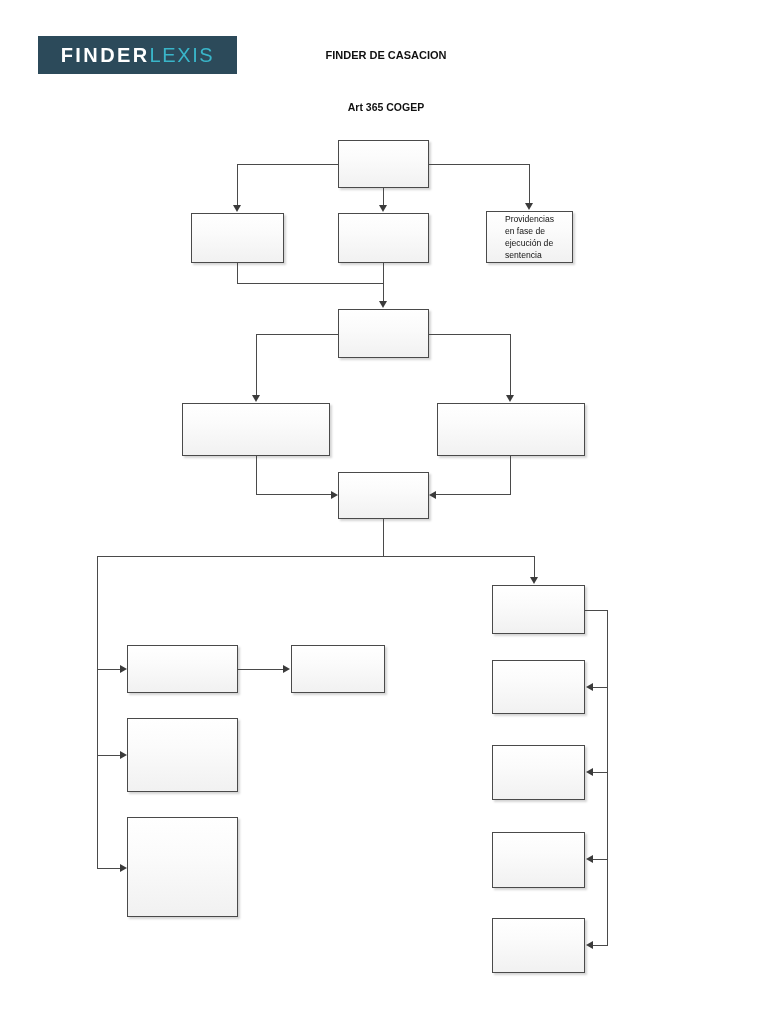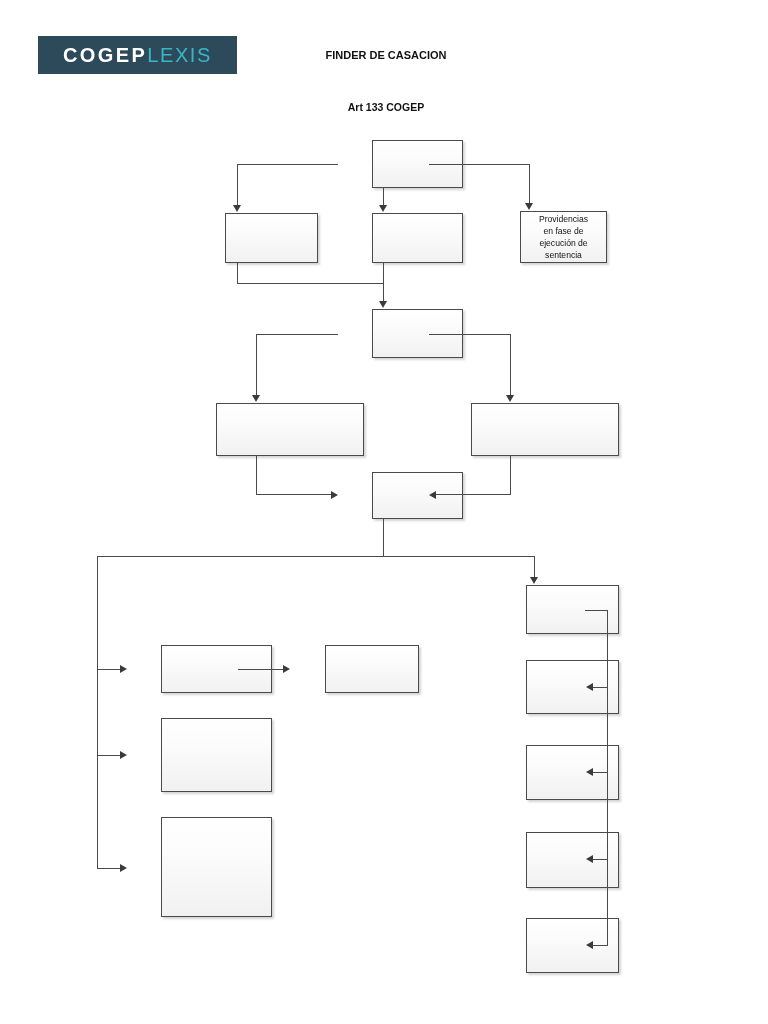--- a/index.html
+++ b/index.html
@@ -71,26 +71,24 @@
   
   .node {
     position: absolute;
     box-sizing: border-box;
     background: linear-gradient(180deg, #ffffff 0%, #fbfbfb 38%, #f1f1f1 100%);
     border: 1.3px solid #4a4a4a;
     box-shadow: 1.5px 1.5px 2px rgba(0,0,0,0.17);
     display: flex;
     align-items: center;
     justify-content: center;
-    text-align: center;
     font-size: 8.6px;
     line-height: 1.42;
     color: #111111;
     padding: 2px 19px;
-    margin-left: 34px;
   }
 
   
   .ln {
     position: absolute;
     background: #4a4a4a;
   }
   .ln.h { height: 1.2px; }
   .ln.v { width: 1.2px; }
 
@@ -114,26 +112,26 @@
     border-bottom: 4.2px solid transparent;
     border-right: 7px solid #3b3b3b;
   }
 </style>
 </head>
 <body>
 
 <div id="page">
 
   <div class="logo">
-    <span class="lexis">COGEP</span>
+    <span class="lexis">FINDER</span>
       <span class="finder">LEXIS</span>
   </div>
 
   <div class="doc-title">FINDER DE CASACION</div>
-  <div class="doc-subtitle">Art 133 COGEP</div>
+  <div class="doc-subtitle">Art 365 COGEP</div>
 
   <div class="node" style="left:338px;top:140px;width:91px;height:48px;"></div>
   <div class="node" style="left:191px;top:213px;width:93px;height:50px;"></div>
   <div class="node" style="left:338px;top:213px;width:91px;height:50px;"></div>
   <div class="node" style="left:486px;top:211px;width:87px;height:52px;">Providencias en fase de ejecución de sentencia</div>
   <div class="node" style="left:338px;top:309px;width:91px;height:49px;"></div>
   <div class="node" style="left:182px;top:403px;width:148px;height:53px;"></div>
   <div class="node" style="left:437px;top:403px;width:148px;height:53px;"></div>
   <div class="node" style="left:338px;top:472px;width:91px;height:47px;"></div>
   <div class="node" style="left:127px;top:645px;width:111px;height:48px;"></div>

